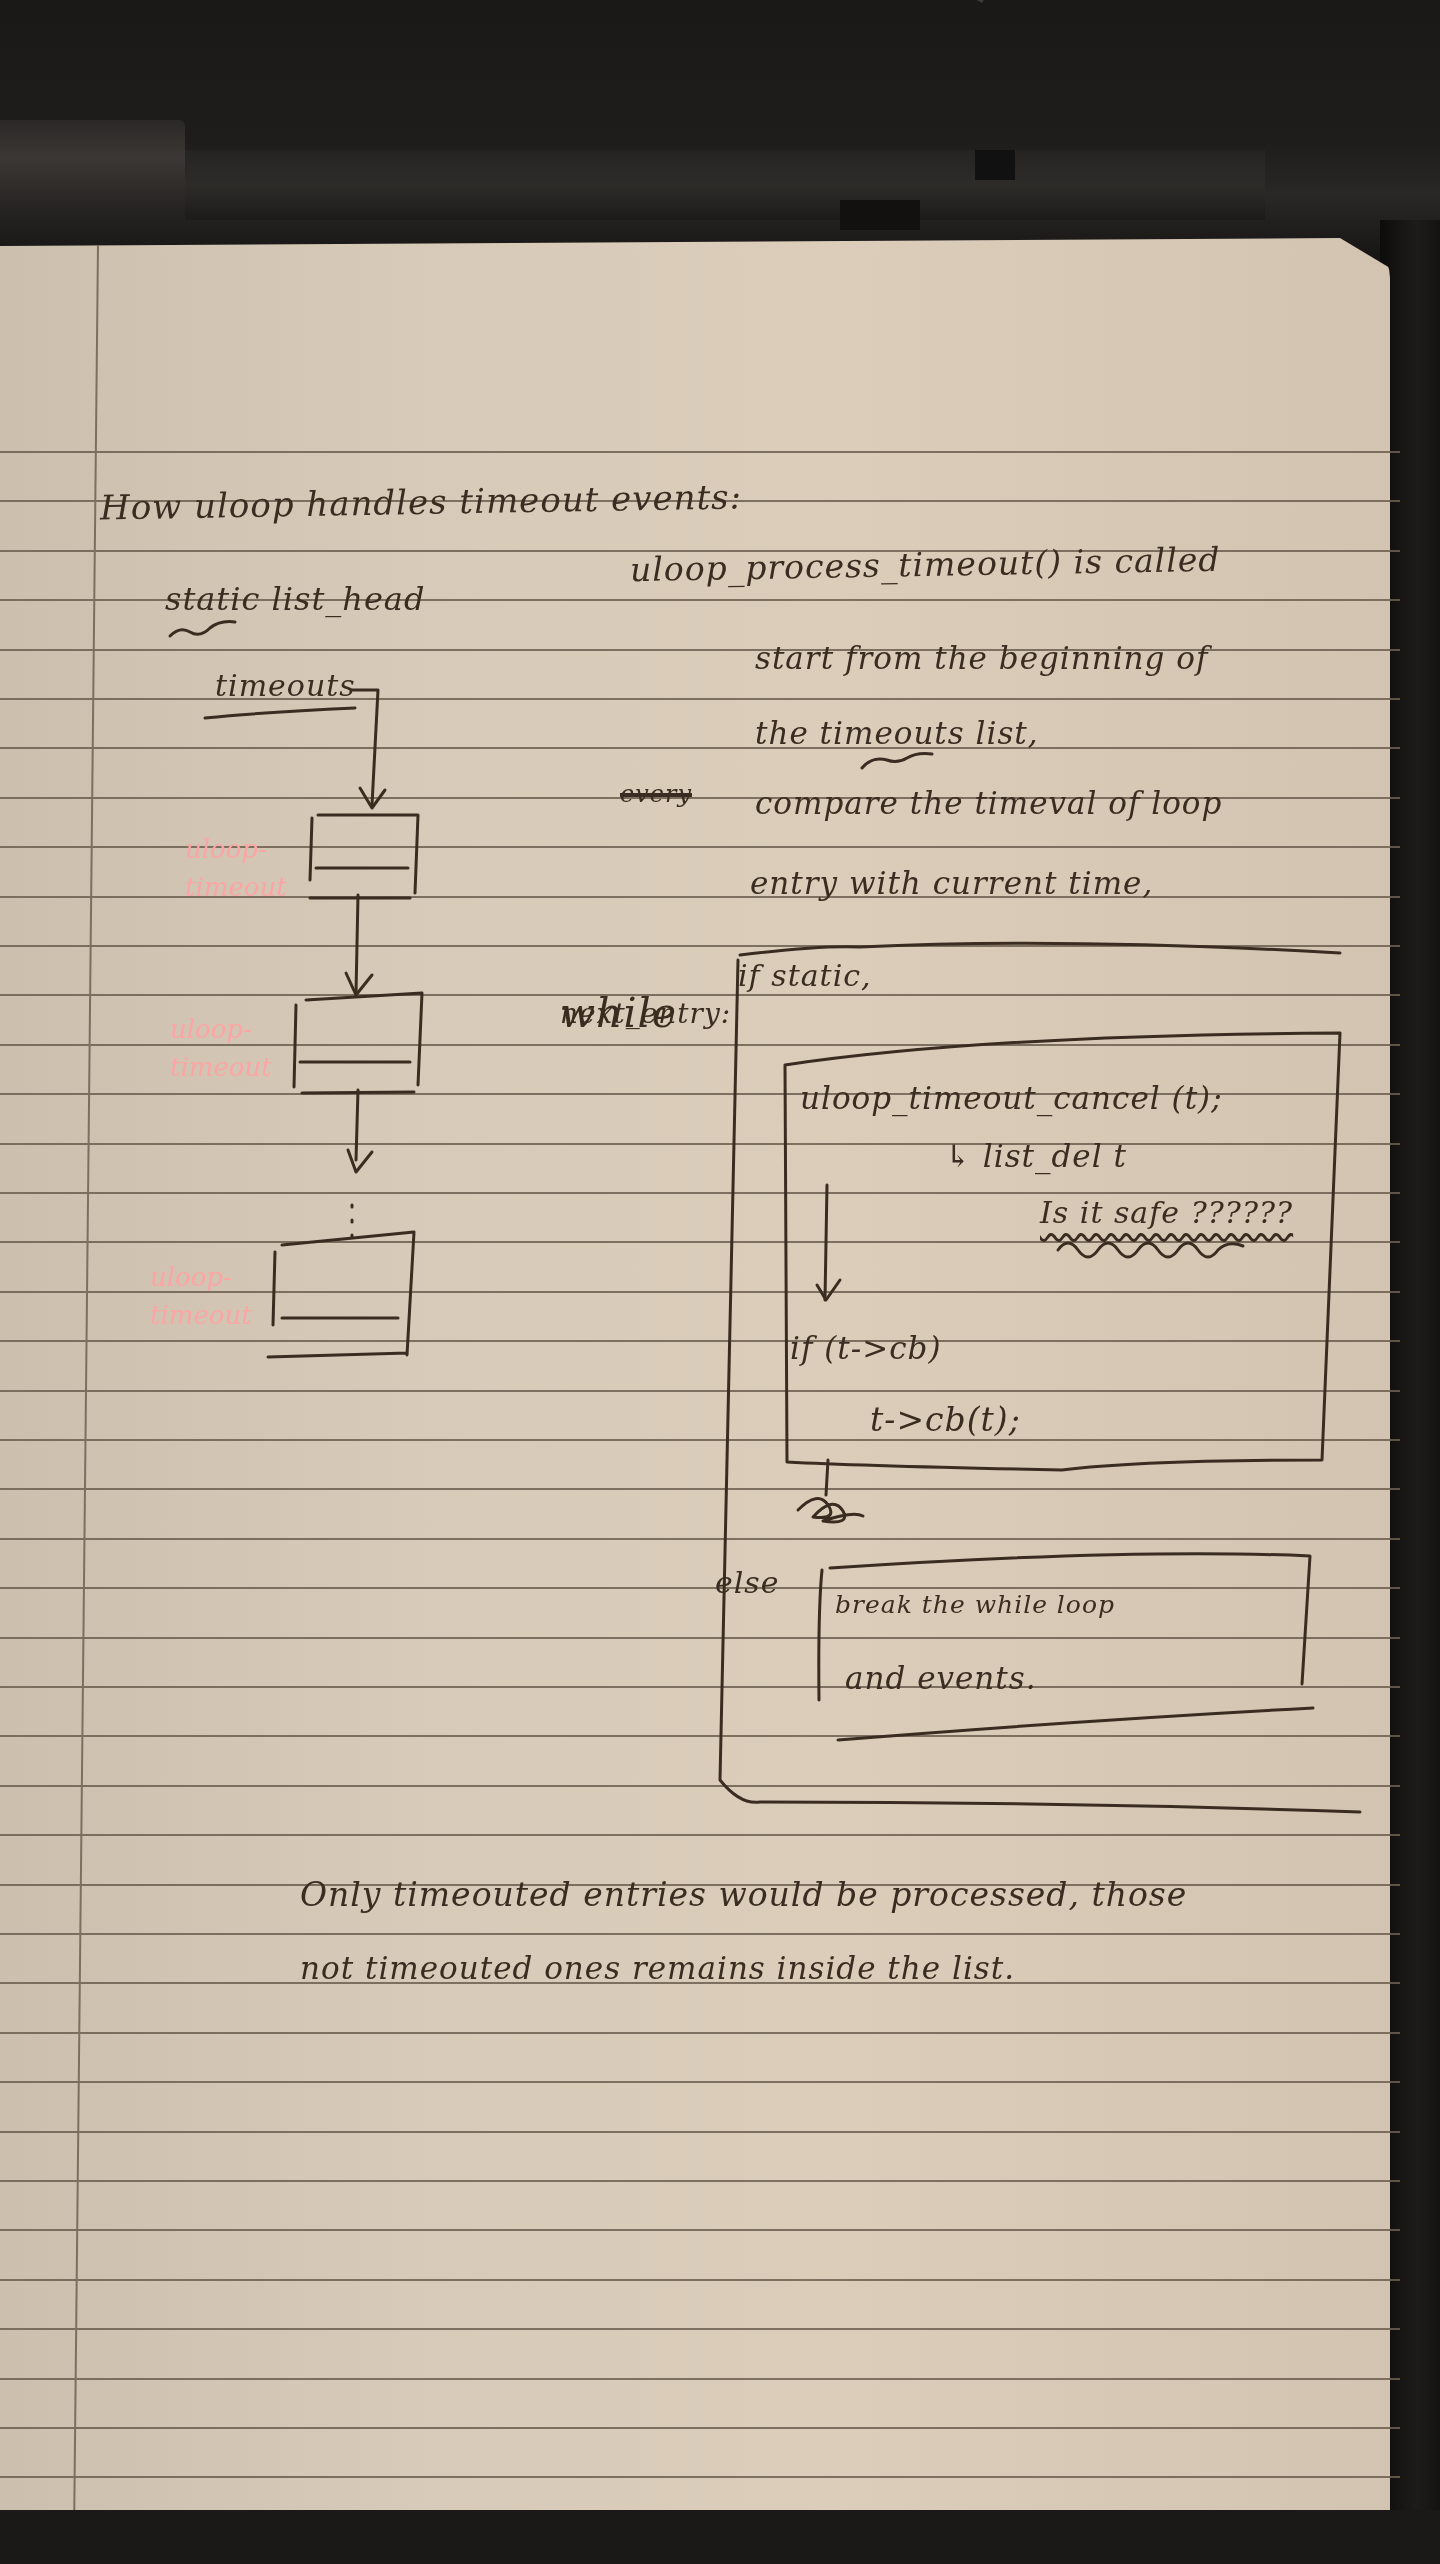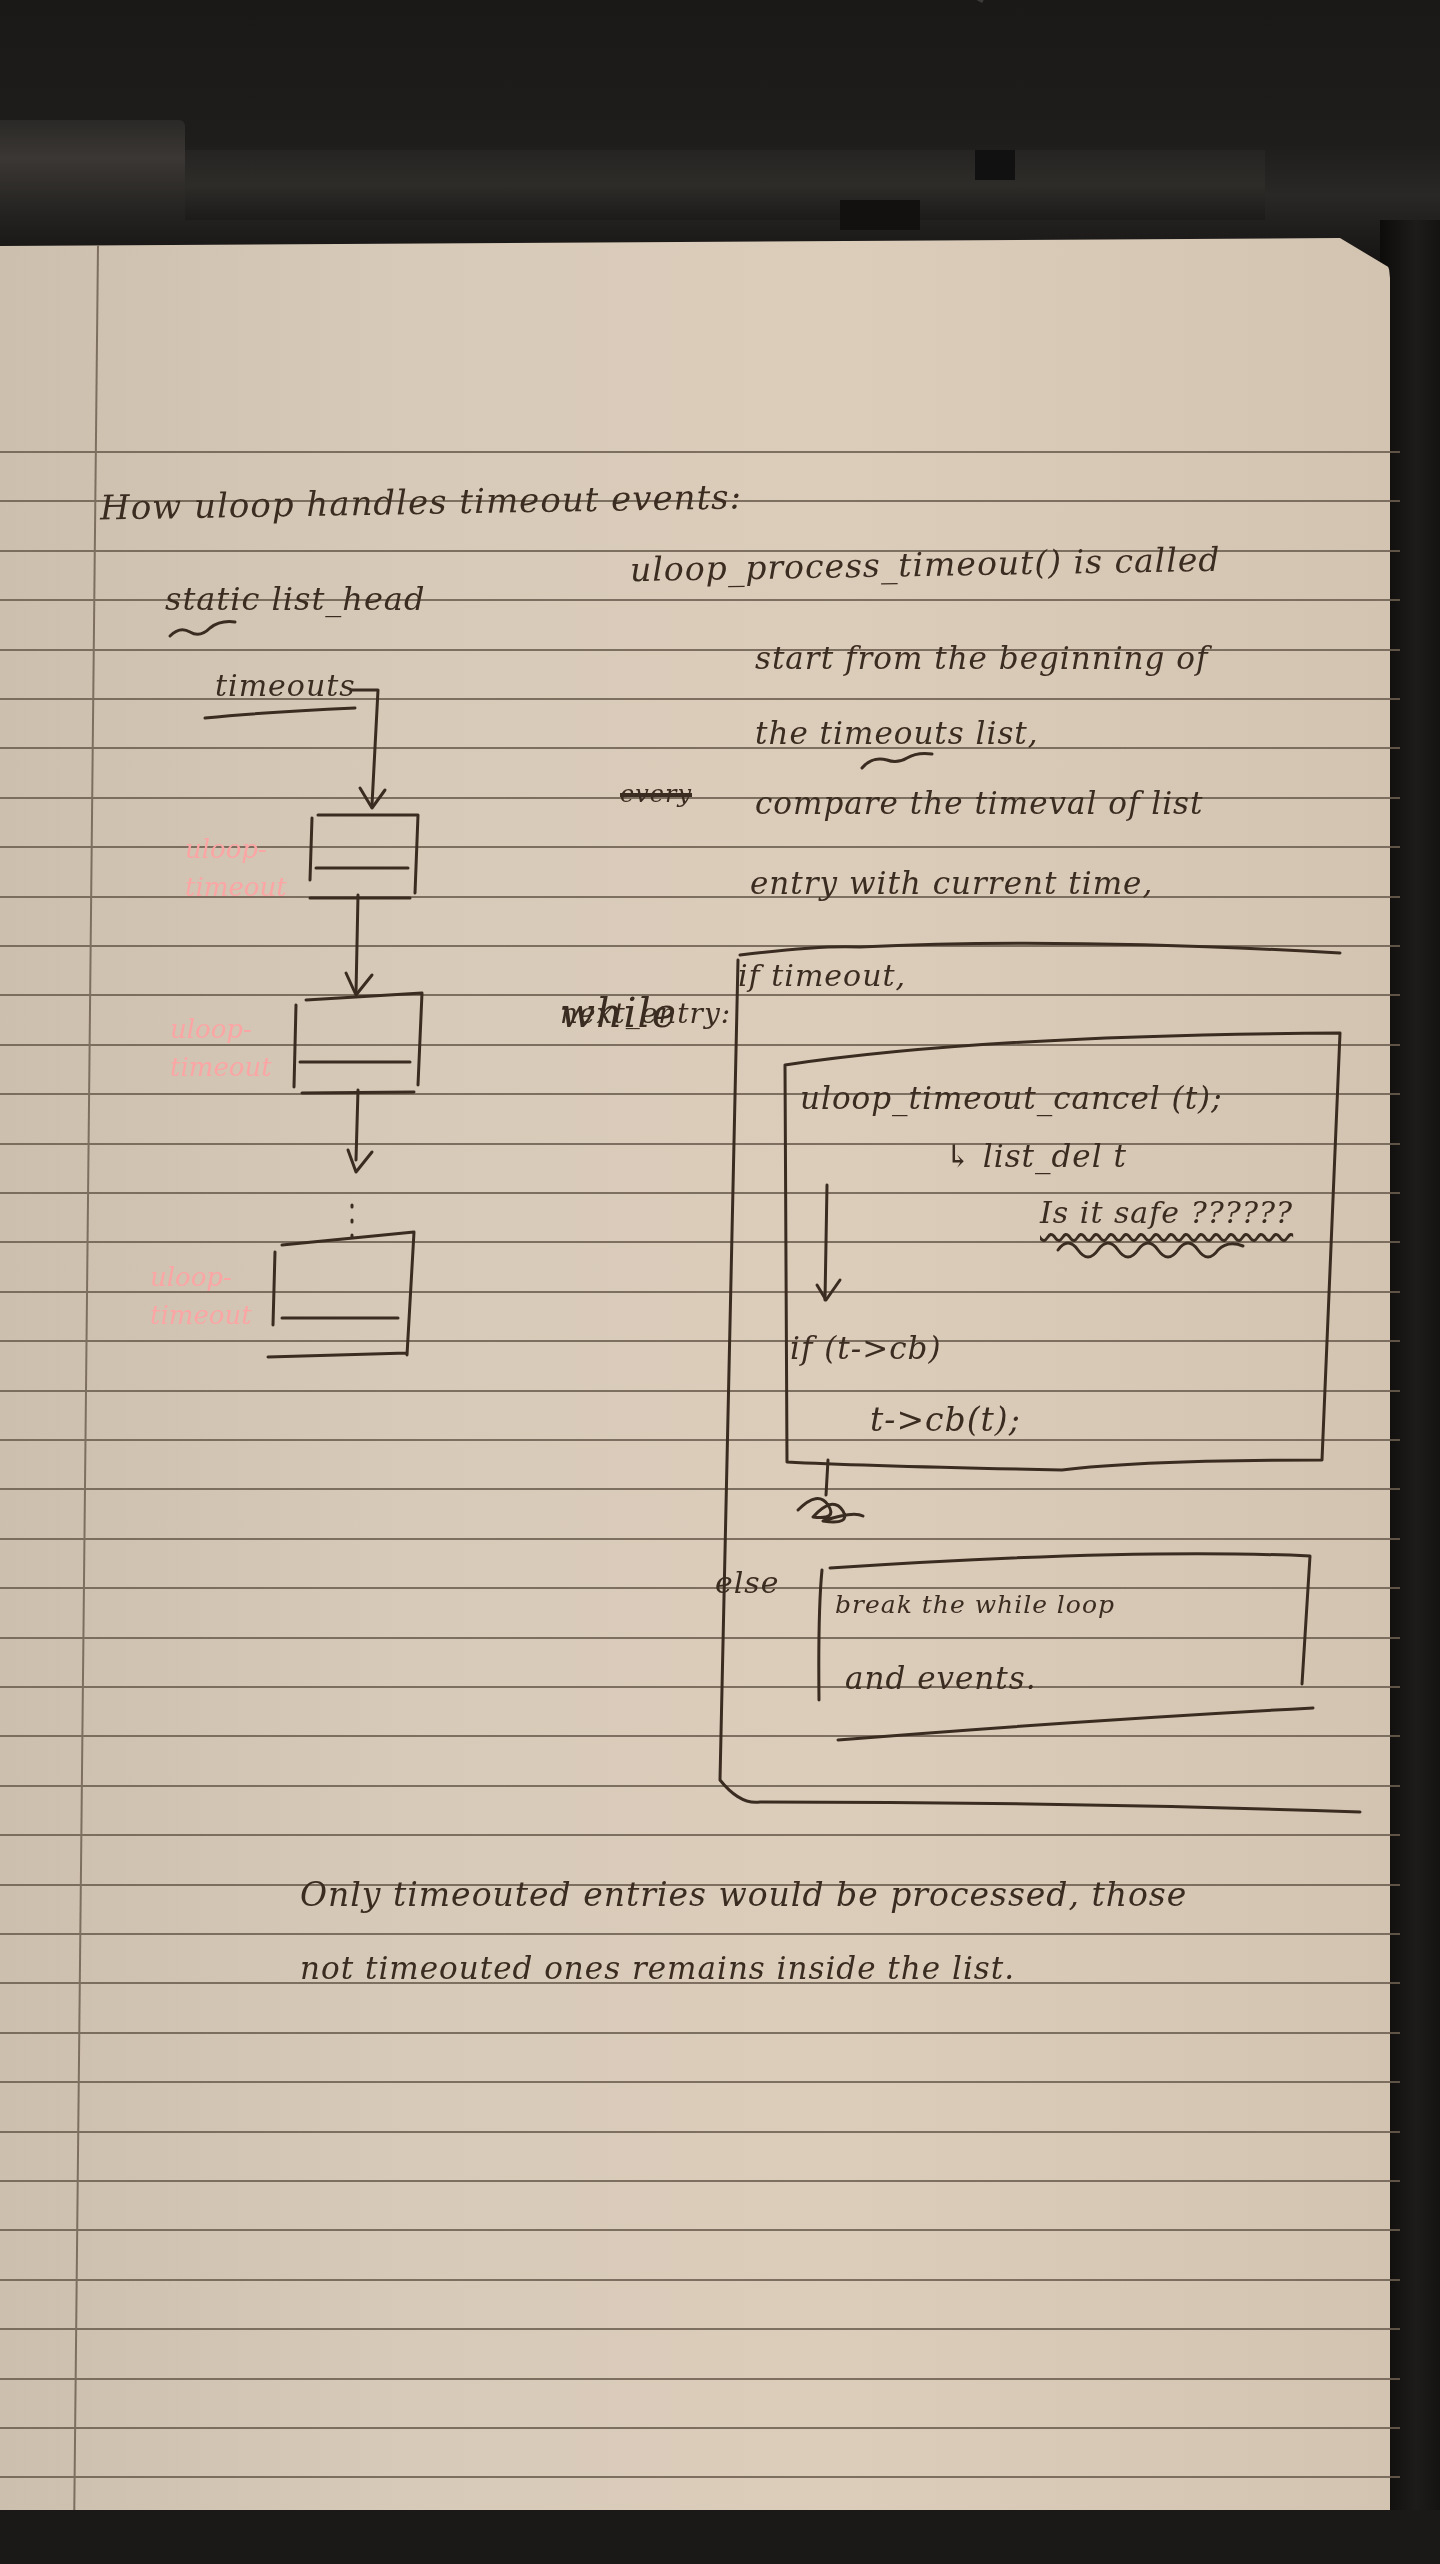--- a/index.html
+++ b/index.html
@@ -157,25 +157,25 @@
 </div>
 <div class="lbl-node n3">
   <div>uloop-</div>
   <div>timeout</div>
 </div>
 
 <div class="hand t-called">uloop_process_timeout() is called</div>
 <div class="hand t-start">start from the beginning of</div>
 <div class="hand t-thelist">the timeouts list,</div>
 <div class="hand t-every">every</div>
-<div class="hand t-compare">compare the timeval of list</div>
+<div class="hand t-compare">compare the timeval of loop</div>
 <div class="hand t-entry">entry with current time,</div>
 <div class="hand t-while">while</div>
 <div class="hand t-nextentry">next_entry:</div>
-<div class="hand t-iftimeout">if timeout,</div>
+<div class="hand t-iftimeout">if static,</div>
 <div class="hand t-cancel">uloop_timeout_cancel (t);</div>
 <div class="hand t-listdel">↳ list_del t</div>
 <div class="hand t-safe">Is it safe ??????</div>
 <div class="hand t-ifcb">if (t-&gt;cb)</div>
 <div class="hand t-callcb">t-&gt;cb(t);</div>
 <div class="hand t-else">else</div>
 <div class="hand t-break">break the while loop</div>
 <div class="hand t-return">and events.</div>
 
 <div class="hand t-sum1">Only timeouted entries would be processed, those</div>

